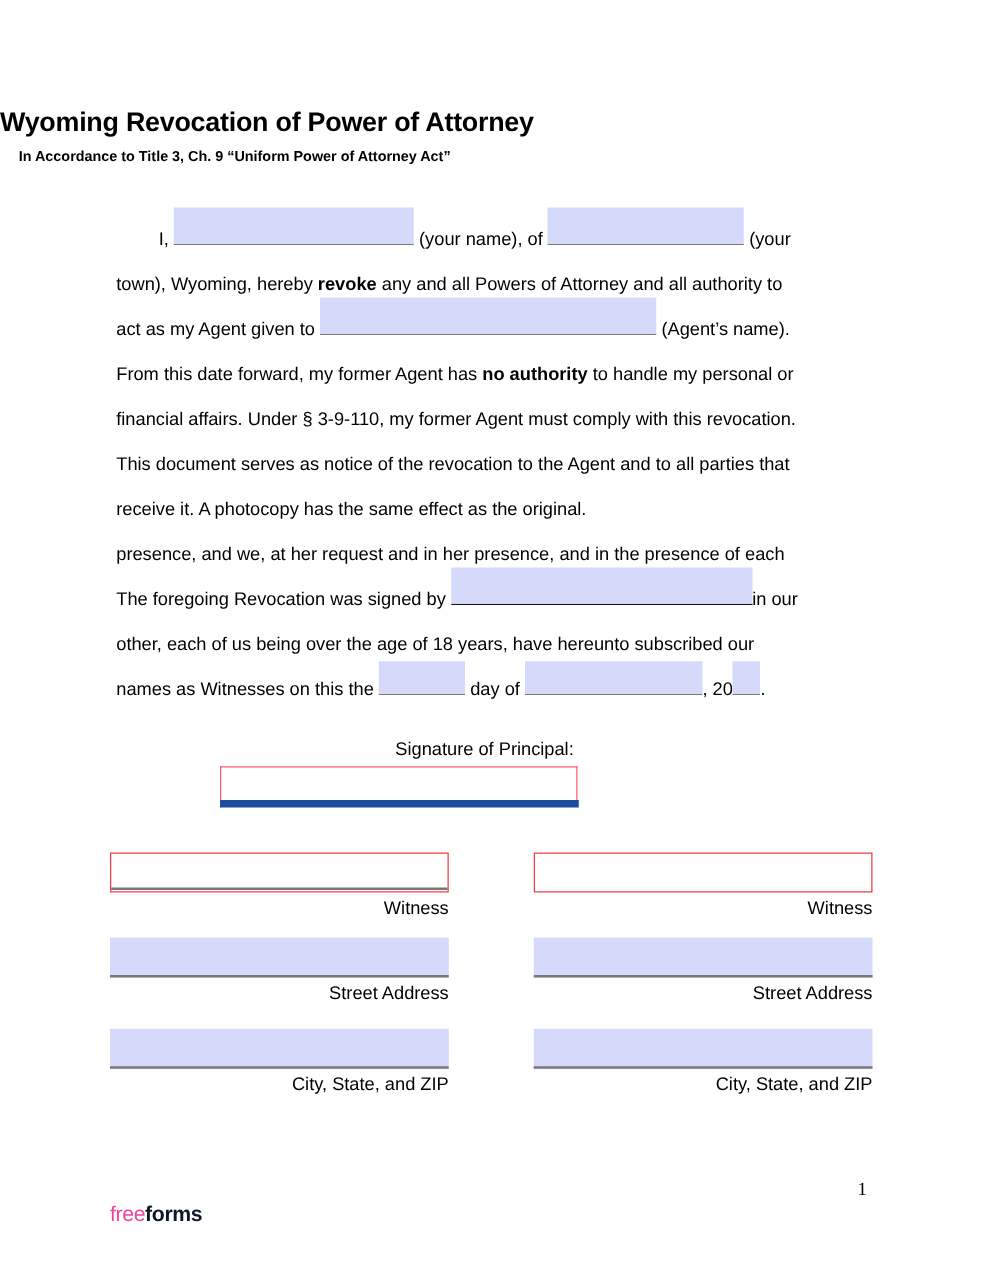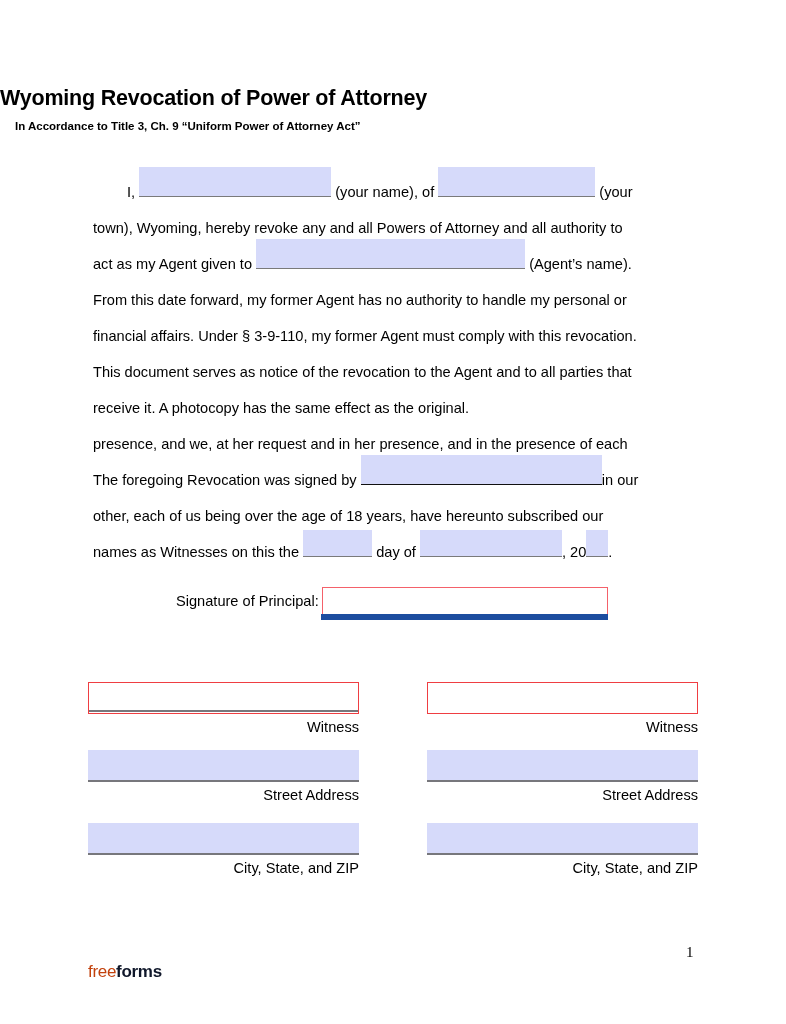--- a/index.html
+++ b/index.html
@@ -42,21 +42,21 @@
   
   .body-block {
     position: absolute;
     left: 93px;
     top: 174px;
     width: 600px;
     font-size: 14.6px;
     line-height: 36px;
   }
   .para { margin: 0; }
-  .para b { font-weight: normal; }
+  .para b { font-weight: bold; }
   .indent { display: inline-block; width: 34px; }
 
   
   .fld {
     position: relative;
     display: inline-block;
     vertical-align: baseline;
     height: 1em;
     border-bottom: 1.5px solid #7a7a7a;
   }
@@ -72,20 +72,21 @@
   }
   .fld.tiny::before { height: 26px; }
 
   
   .sig-row {
     position: absolute;
     left: 176px;
     top: 587px;
     display: flex;
     align-items: flex-end;
+    flex-direction: column;
   }
   .sig-label {
     font-size: 14.6px;
     line-height: 26px;
     padding-right: 3px;
     white-space: nowrap;
   }
   .sig-box {
     width: 286px;
     height: 27px;
@@ -145,21 +146,21 @@
   }
 
   
   .logo {
     position: absolute;
     left: 88px;
     top: 962px;
     font-size: 17px;
     letter-spacing: -0.3px;
   }
-  .logo .free  { color: #c2410c; font-weight: normal; }
+  .logo .free  { color: #ec4899; font-weight: normal; }
   .logo .forms { color: #0f172a; font-weight: bold; }
 
   .page-num {
     position: absolute;
     left: 686px;
     top: 944px;
     font-family: "Liberation Serif", serif;
     font-size: 15px;
     color: #000000;
   }

